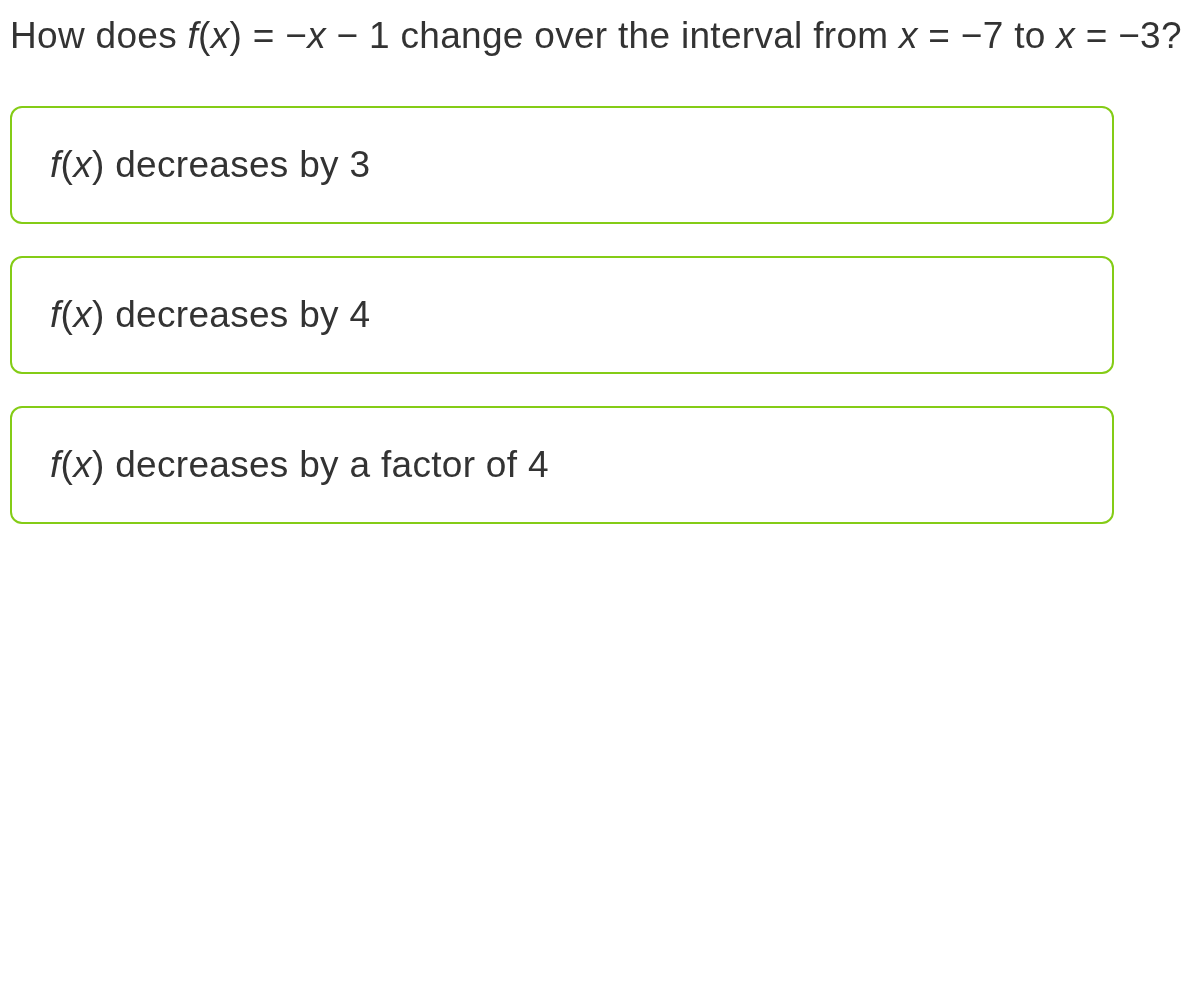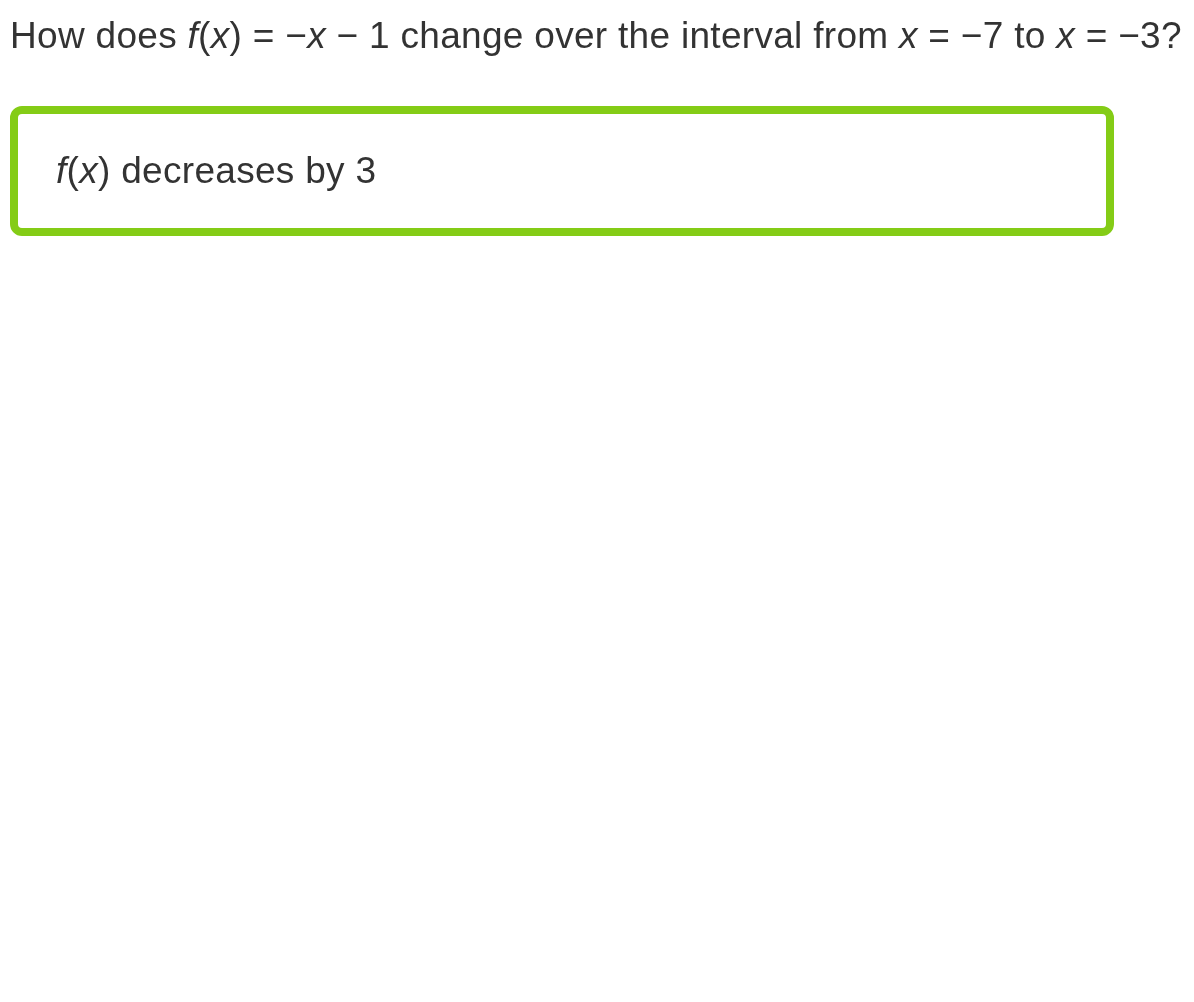--- a/index.html
+++ b/index.html
@@ -32,21 +32,21 @@
     }
     
     .options {
       display: flex;
       flex-direction: column;
       gap: 32px;
       padding-right: 70px;
     }
     
     .option {
-      border: 8px solid #84cc16;
+      border: 2px solid #84cc16;
       border-radius: 12px;
       padding: 36px 38px;
       font-size: 37px;
       color: #333333;
       cursor: pointer;
       background: #ffffff;
       text-align: left;
       font-family: Verdana, Geneva, sans-serif;
       letter-spacing: 0.3px;
     }
@@ -65,14 +65,20 @@
 <div class="question">
   <span>How does </span><span class="italic-f">f</span><span>(</span><span class="italic-x">x</span><span>)</span><span> = −</span><span class="italic-x">x</span><span> − 1 change over the interval from </span><span class="italic-x">x</span><span> = −7 to </span><span class="italic-x">x</span><span> = −3?</span>
 </div>
 
 <div class="options">
   <button class="option">
     <span class="italic-f">f</span><span>(</span><span class="italic-x">x</span><span>)</span><span> decreases by 3</span>
   </button>
 
 
+  <button class="option">
+    <span class="italic-f">f</span><span>(</span><span class="italic-x">x</span><span>)</span><span> decreases by 4</span>
+  </button>
 
+  <button class="option">
+    <span class="italic-f">f</span><span>(</span><span class="italic-x">x</span><span>)</span><span> decreases by a factor of 4</span>
+  </button>
 </div>
 
 </body></html>

